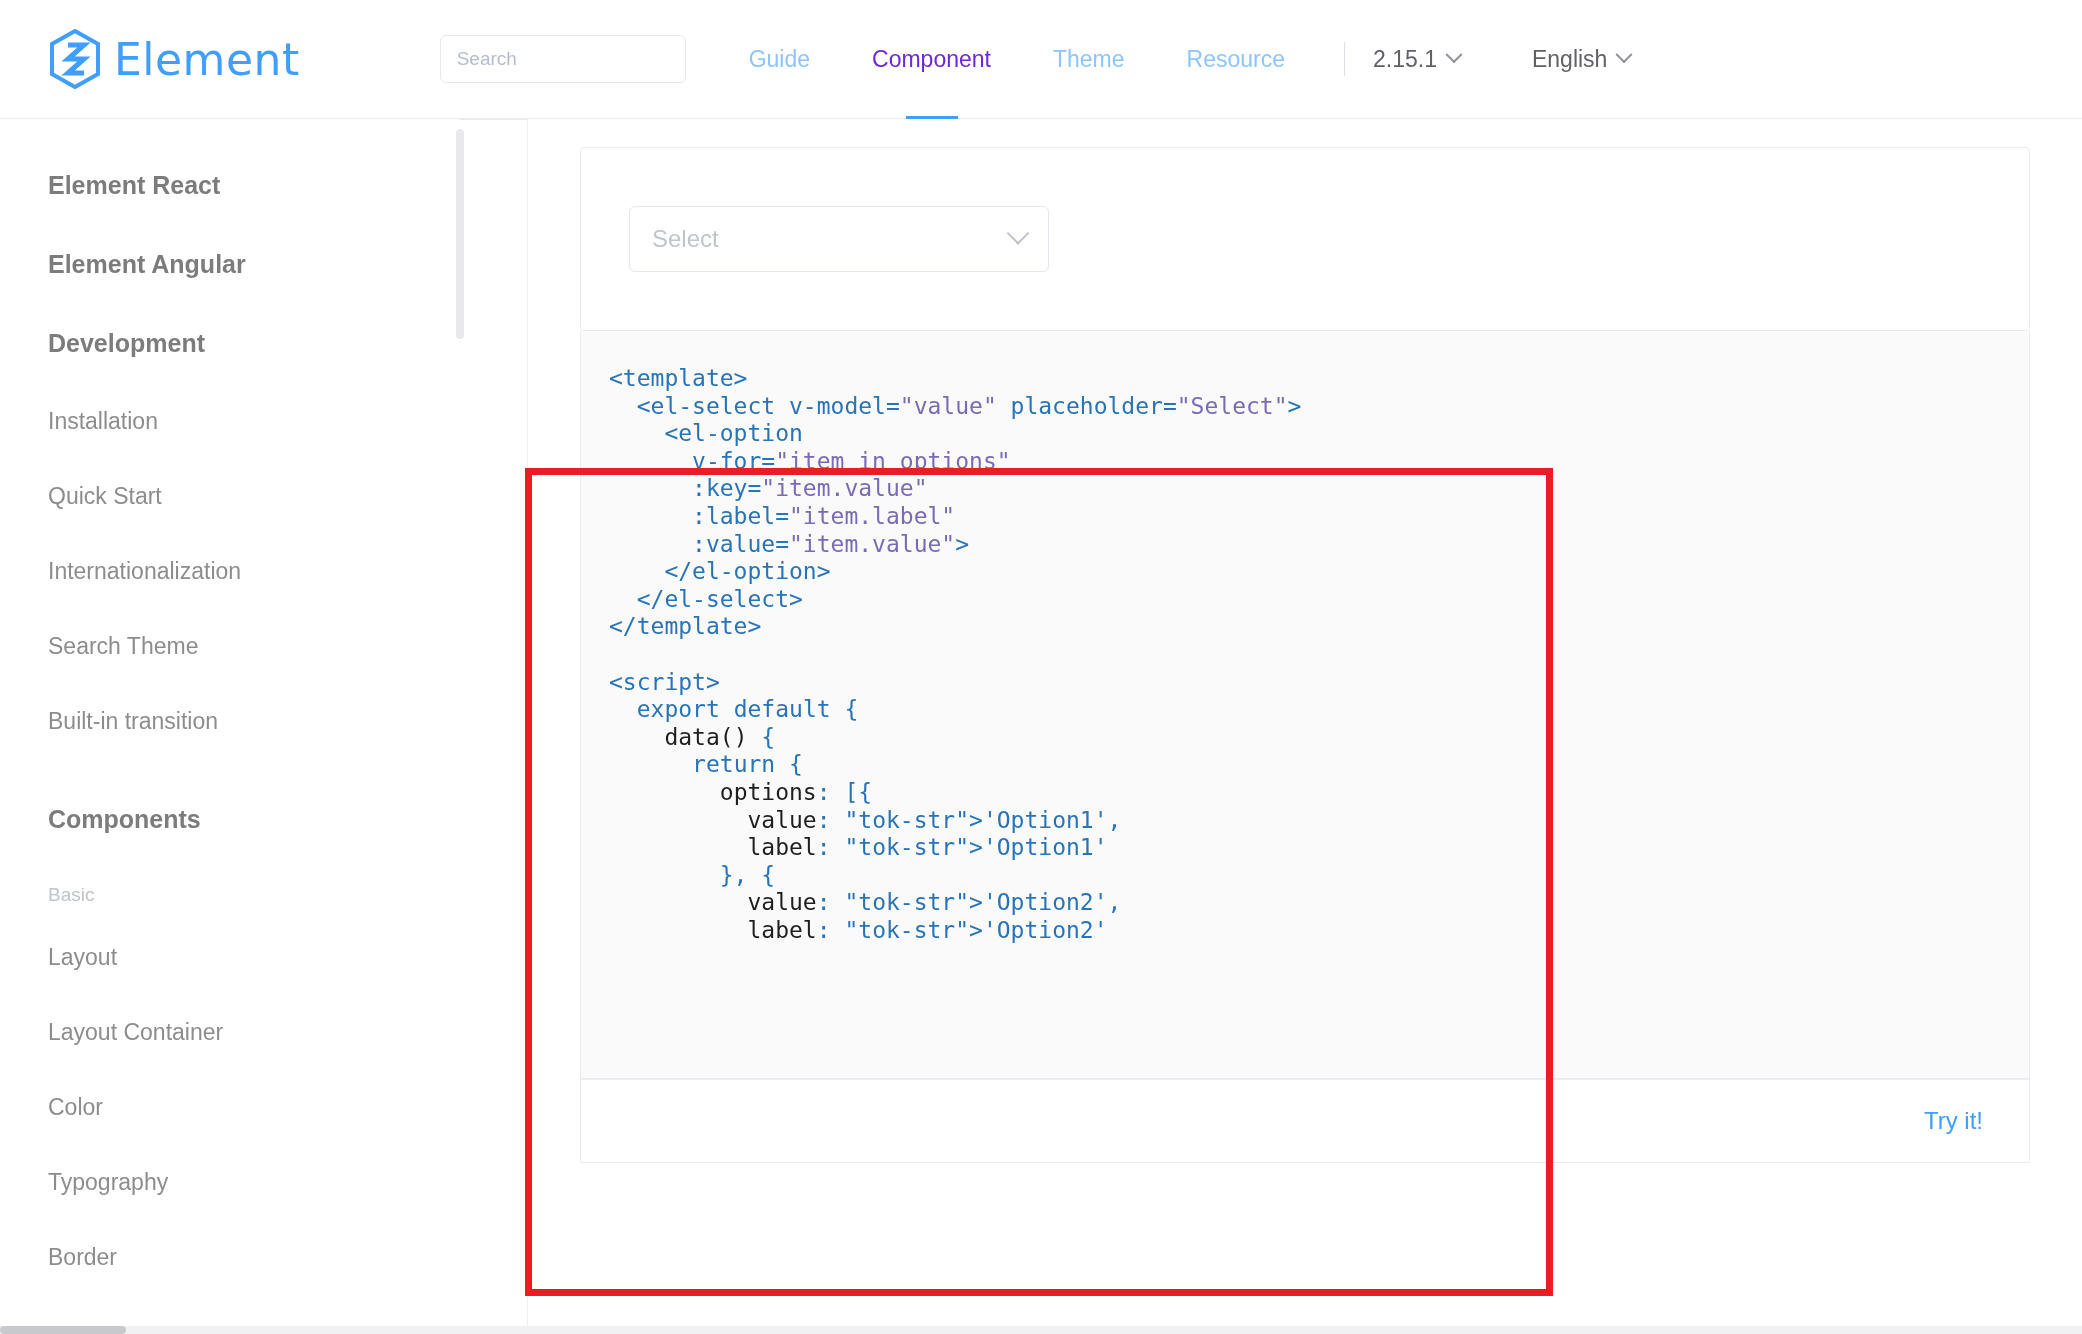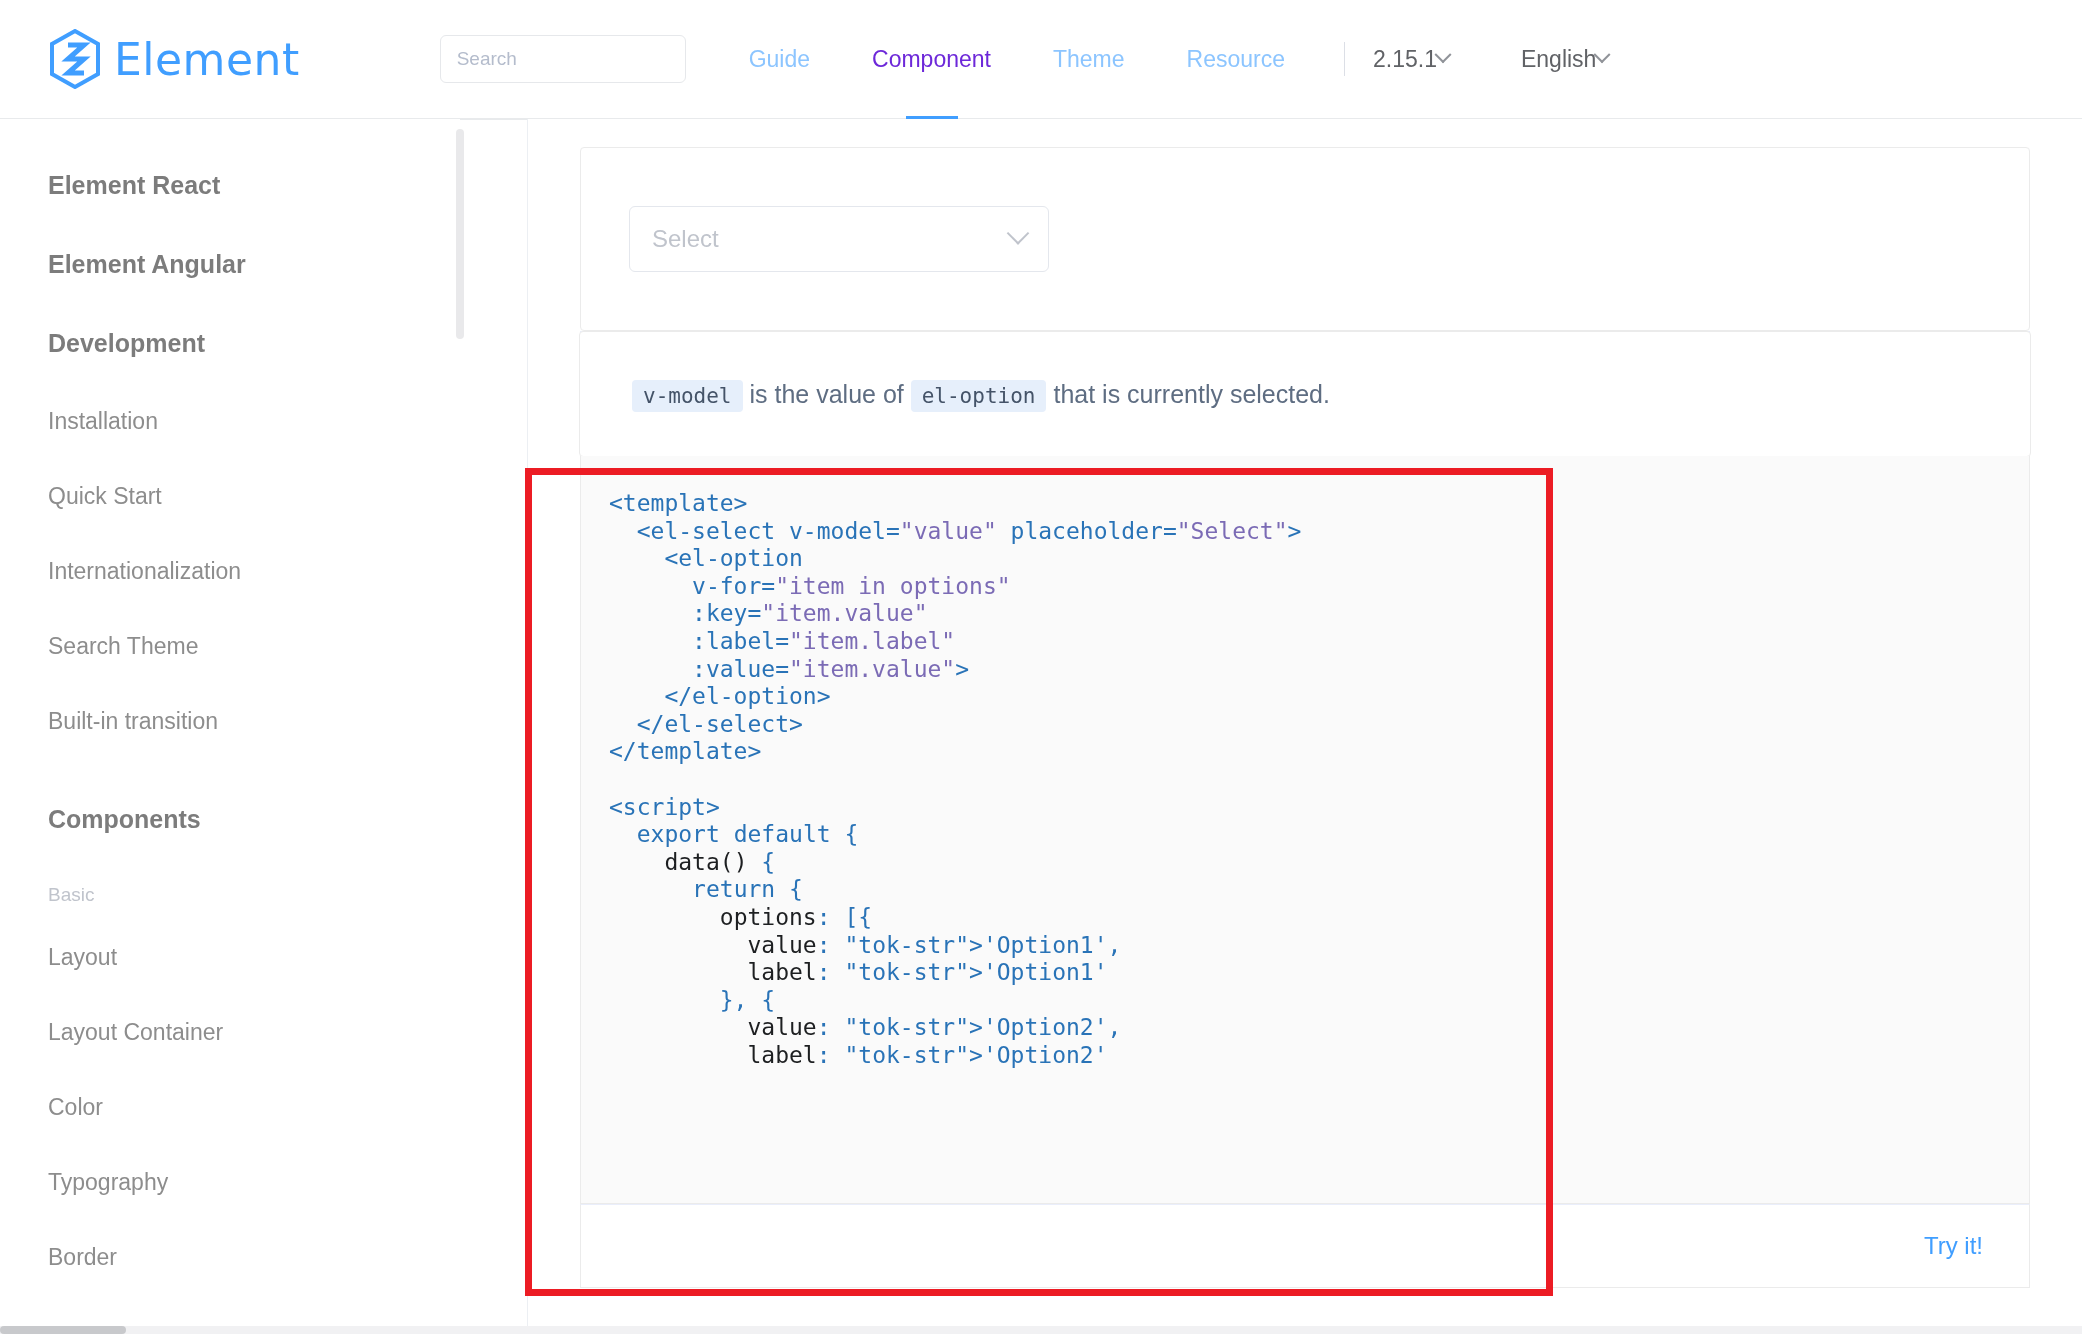--- a/index.html
+++ b/index.html
@@ -62,21 +62,21 @@
     left: 50%; transform: translateX(-50%);
     bottom: -1px; width: 52px; height: 4px;
     background: #409eff;
   }
 
   .nav-sep {
     width: 1px; height: 34px; background: #dcdfe6;
     margin: 0 28px;
   }
   .meta-item {
-    display: flex; align-items: center; 
+    display: flex; align-items: center; gap: 11px;
     font-size: 23px; color: #606266;
     cursor: pointer; white-space: nowrap;
   }
   .meta-item.lang { margin-left: 72px; }
   .caret {
     display: inline-block;
     width: 12px; height: 12px;
     border-right: 2px solid #909399;
     border-bottom: 2px solid #909399;
     transform: rotate(45deg) translate(-3px,-3px);
@@ -304,28 +304,20 @@
 
     <div class="demo-card">
       <div class="demo-body">
         <div class="el-select">
           <span class="ph">Select</span>
           <span class="sel-caret"></span>
         </div>
       </div>
     </div>
 
-    <div class="demo-desc">
-      <div class="demo-desc-inner">
-        <code class="inline">v-model</code>
-        <span>is the value of</span>
-        <code class="inline">el-option</code>
-        <span>that is currently selected.</span>
-      </div>
-    </div>
 
     <div class="code-wrap">
       <pre class="code">&lt;template&gt;
   &lt;el-select v-model=<span class="tok-str">"value"</span> placeholder=<span class="tok-str">"Select"</span>&gt;
     &lt;el-option
       v-for=<span class="tok-str">"item in options"</span>
       :key=<span class="tok-str">"item.value"</span>
       :label=<span class="tok-str">"item.label"</span>
       :value=<span class="tok-str">"item.value"</span>&gt;
     &lt;/el-option&gt;

